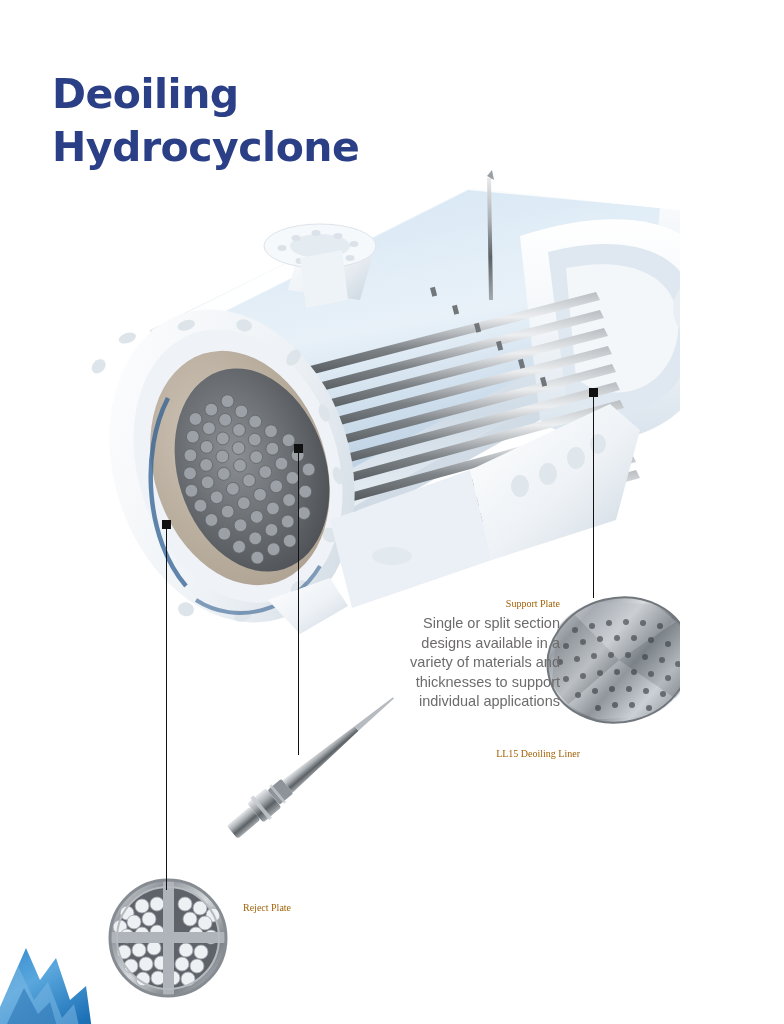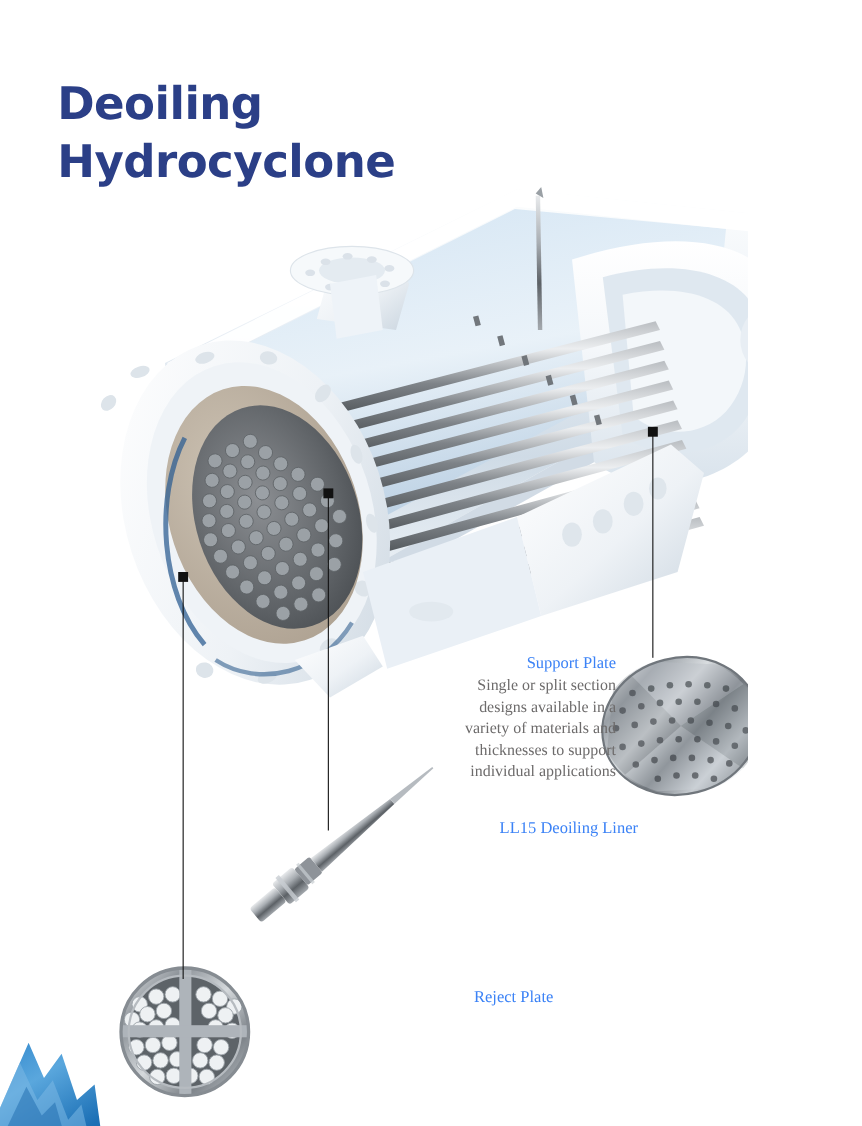--- a/index.html
+++ b/index.html
@@ -25,35 +25,35 @@
   }
 
   
   .stage{position:absolute;left:0;top:0;width:784px;height:1024px;}
   .stage svg{position:absolute;left:0;top:0;}
 
   
   .callout{position:absolute;}
   .callout .head{
     font-family:"Liberation Serif",serif;
-    font-size:15px;
-    color:#3b82f6;
+    font-size:10px;
+    color:#a16207;
     line-height:19px;
     margin-bottom:1px;
   }
   .callout .body{
-    font-family:Liberation Serif, serif;
+    font-family:Liberation Sans, sans-serif;
     font-size:14.5px;
     color:#6d6b6b;
     line-height:19.5px;
     white-space:pre-line;
   }
   #callout-support{left:320px;top:594px;width:240px;text-align:right;}
   #callout-liner{left:330px;top:744px;width:250px;text-align:right;}
-  #callout-reject{left:243px;top:898px;width:260px;text-align:right;}
+  #callout-reject{left:243px;top:898px;width:260px;text-align:left;}
 
   
   .leader{position:absolute;background:#111;width:1.6px;}
   .marker{position:absolute;background:#111;width:9px;height:9px;}
 </style>
 </head>
 <body>
 
 <div class="page">
 

